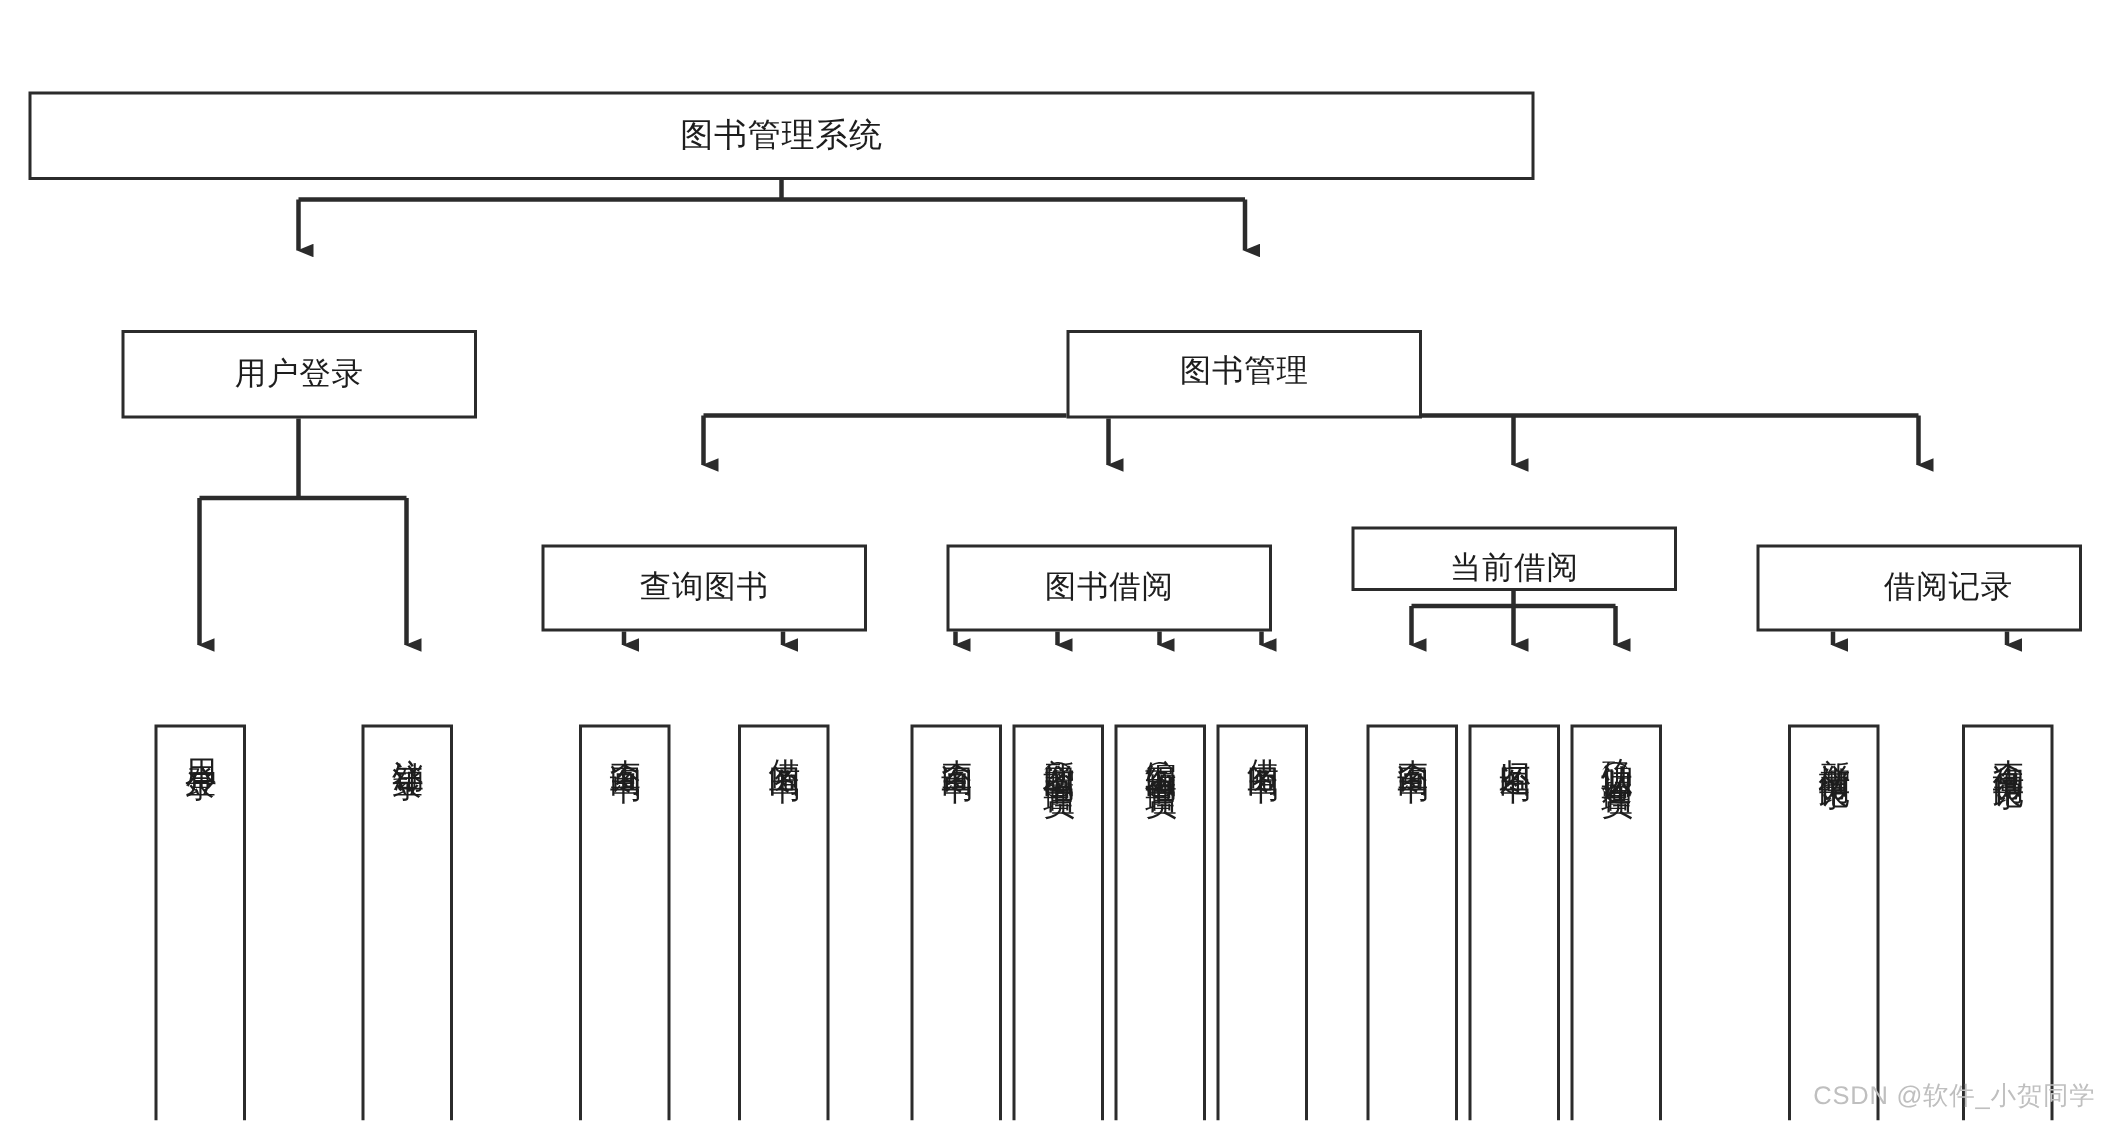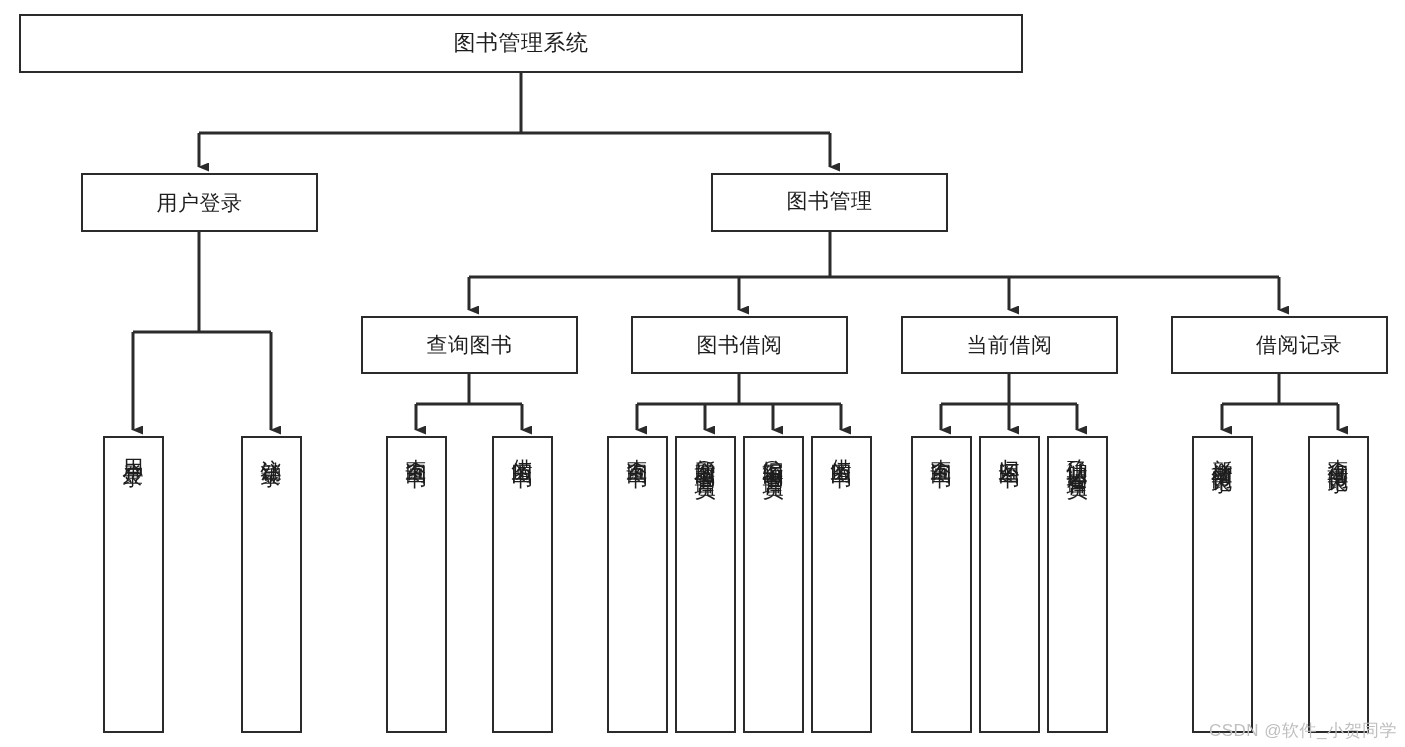--- a/index.html
+++ b/index.html
@@ -29,20 +29,21 @@
   .node {
     position: absolute;
     box-sizing: border-box;
     background: #ffffff;
     border: 2px solid #2b2b2b;
     display: flex;
     align-items: center;
     justify-content: center;
     color: #1d1d1d;
     z-index: 2;
+    margin-top: 47px;
   }
   .node-label {
     text-align: center;
     line-height: 1.22;
     white-space: pre;
   }
   
   .node.horizontal .node-label {
     font-size: 21px;
     letter-spacing: 0.5px;
@@ -144,21 +145,21 @@
   </div>
 
   <div class="node horizontal" style="left:361px; top:316px; width:217px; height:58px;">
     <span class="node-label">查询图书</span>
   </div>
 
   <div class="node horizontal" style="left:631px; top:316px; width:217px; height:58px;">
     <span class="node-label">图书借阅</span>
   </div>
 
-  <div class="node horizontal" style="left:901px; top:316px; width:217px; height:58px;">
+  <div class="node horizontal" style="left:901px; top:304px; width:217px; height:43px;align-items:flex-end;">
     <span class="node-label">当前借阅</span>
   </div>
 
   <div class="node horizontal" style="left:1171px; top:316px; width:217px; height:58px;padding-left:39px;">
     <span class="node-label">借阅记录</span>
   </div>
 
   <div class="node vertical" style="left:103px; top:436px; width:61px; height:297px;">
     <span class="node-label">用户登录</span>
   </div>

